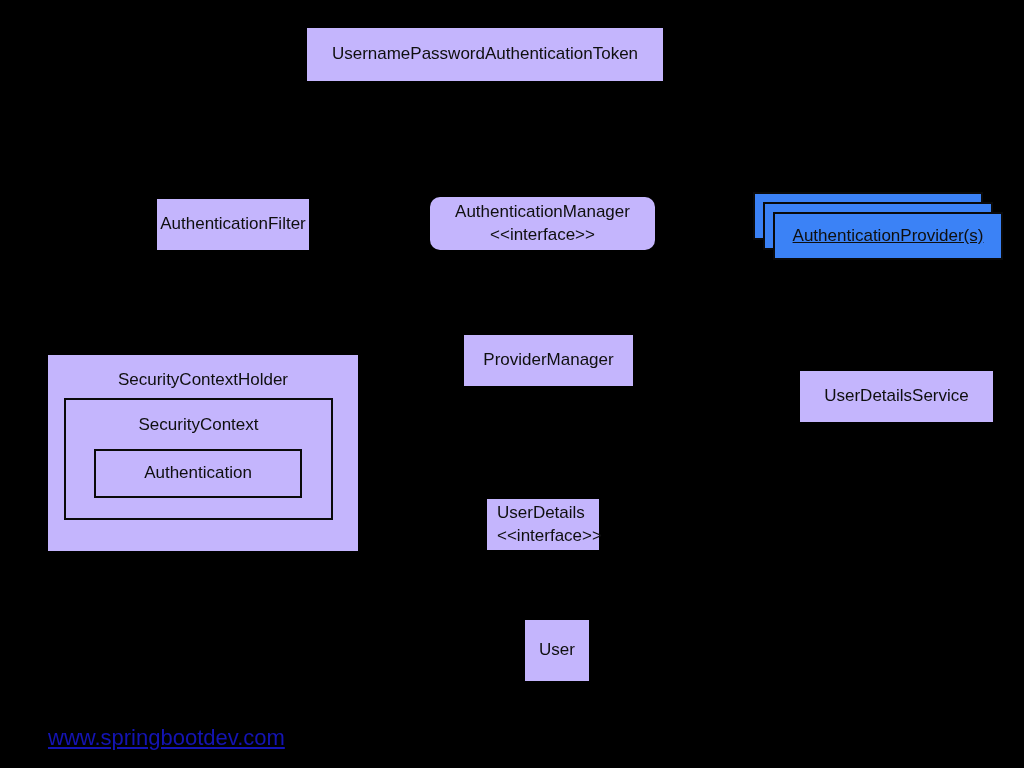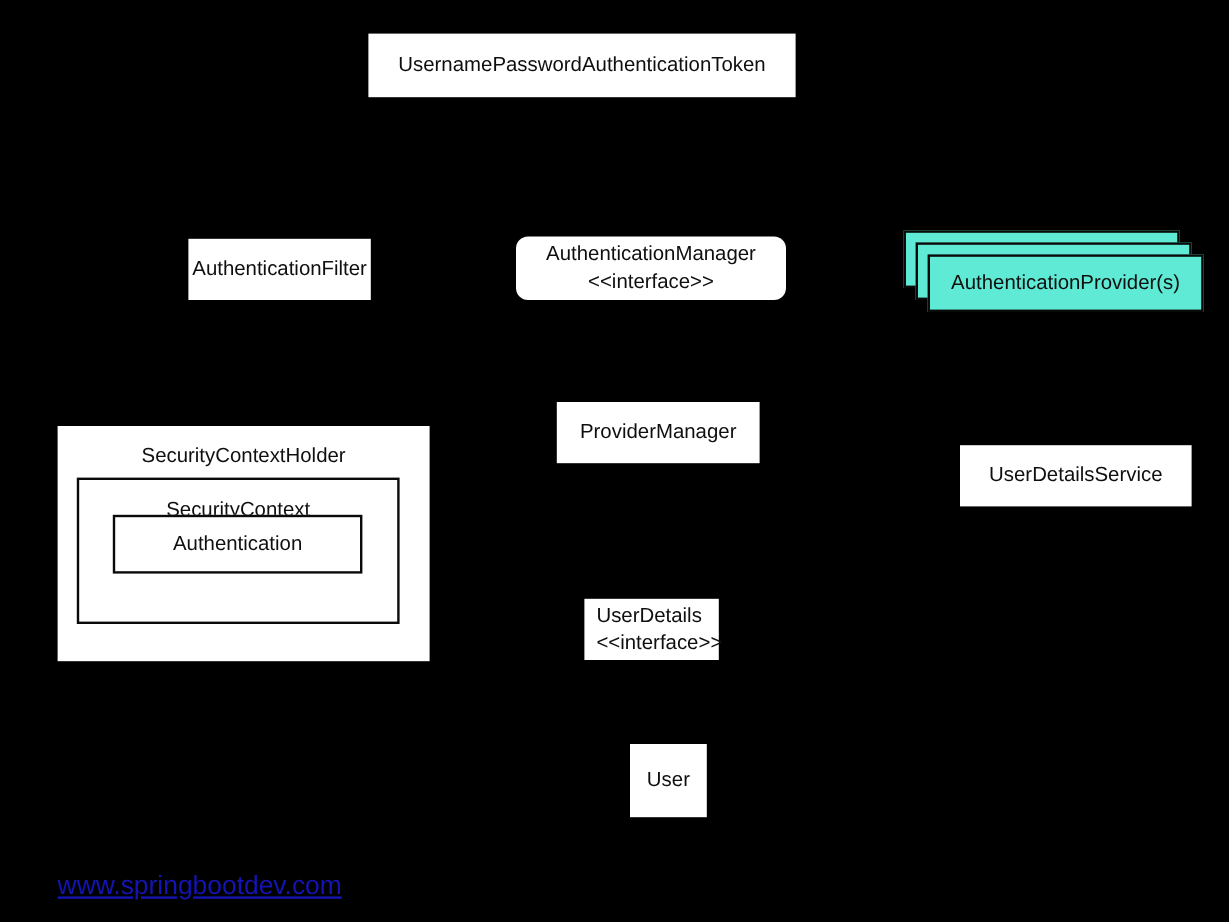--- a/index.html
+++ b/index.html
@@ -13,21 +13,21 @@
     height: 768px;
     background: #000000;
     overflow: hidden;
     font-family: "Liberation Sans", sans-serif;
   }
 
   
   .node {
     position: absolute;
     box-sizing: border-box;
-    background: #ffffff;
+    background: #c4b5fd;
     color: #0f0f0f;
     font-size: 17px;
     line-height: 1.32;
     display: flex;
     align-items: center;
     justify-content: center;
     text-align: center;
     white-space: pre-line;
     padding: 2px 6px;
   }
@@ -46,22 +46,23 @@
     padding-top: 14px;
   }
 
   
   .stack {
     position: absolute;
   }
   .stack .sheet {
     position: absolute;
     box-sizing: border-box;
-    background: #5eead4;
+    background: #3b82f6;
     border: 2px solid #0a0a0a;
+    text-decoration: underline;
   }
   .stack .sheet.front {
     display: flex;
     align-items: center;
     justify-content: center;
     text-align: center;
     color: #0f0f0f;
     font-size: 17px;
   }
 
@@ -96,21 +97,21 @@
   </div>
 
   <div class="node container" style="left:48px; top:355px; width:310px; height:196px;">
     <span>SecurityContextHolder</span>
   </div>
 
   <div class="node container bordered" style="left:64px; top:398px; width:269px; height:122px;">
     <span>SecurityContext</span>
   </div>
 
-  <div class="node bordered" style="left:94px; top:429px; width:208px; height:49px;">Authentication</div>
+  <div class="node bordered" style="left:94px; top:449px; width:208px; height:49px;">Authentication</div>
 
   <div class="node" style="left:464px; top:335px; width:169px; height:51px;">ProviderManager</div>
 
   <div class="node" style="left:800px; top:371px; width:193px; height:51px;">UserDetailsService</div>
 
   <div class="node left" style="left:487px; top:499px; width:112px; height:51px;">UserDetails
 &lt;&lt;interface&gt;&gt;</div>
 
   <div class="node" style="left:525px; top:620px; width:64px; height:61px;">User</div>
 

